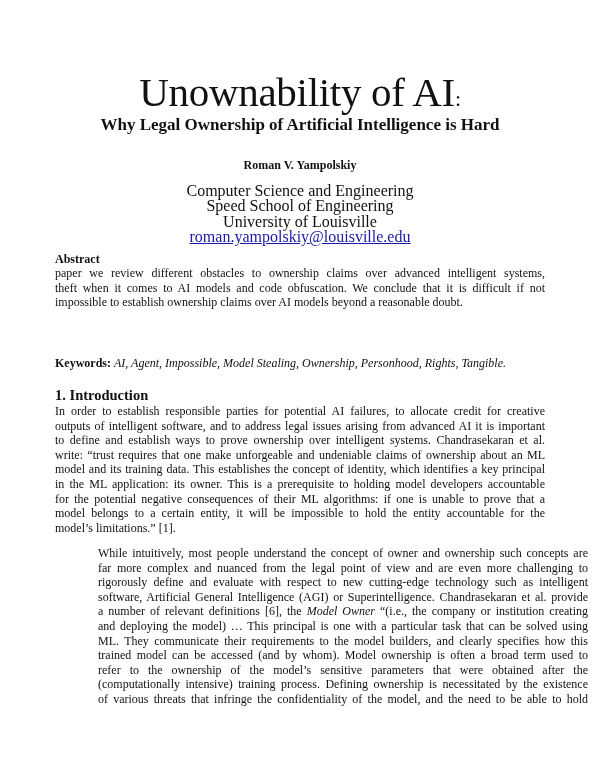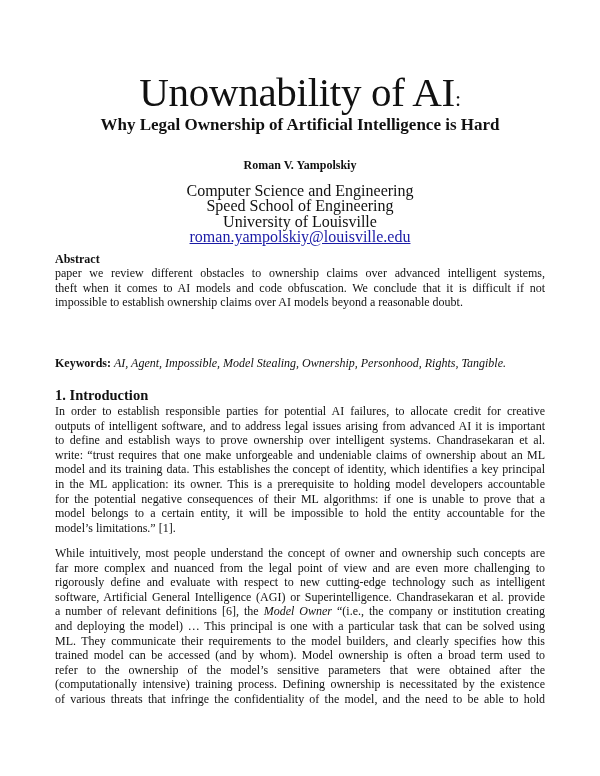--- a/index.html
+++ b/index.html
@@ -106,21 +106,21 @@
     .keywords i { font-style: italic; }
     .section-heading {
       position: absolute;
       left: 55px;
       top: 387px;
       font-weight: bold;
       font-size: 14.5px;
       line-height: 17px;
     }
     .intro-p1 { top: 404px; }
-    .intro-p2 { top: 546px; }
+    .intro-p2 { top: 546px; margin-left: 43px; }
     .it { font-style: italic; }
   </style>
 </head>
 <body>
 
 <div class="page">
 
   <div class="title"><span>Unownability of AI</span><span class="colon">:</span></div>
 
   <div class="subtitle">Why Legal Ownership of Artificial Intelligence is Hard</div>

